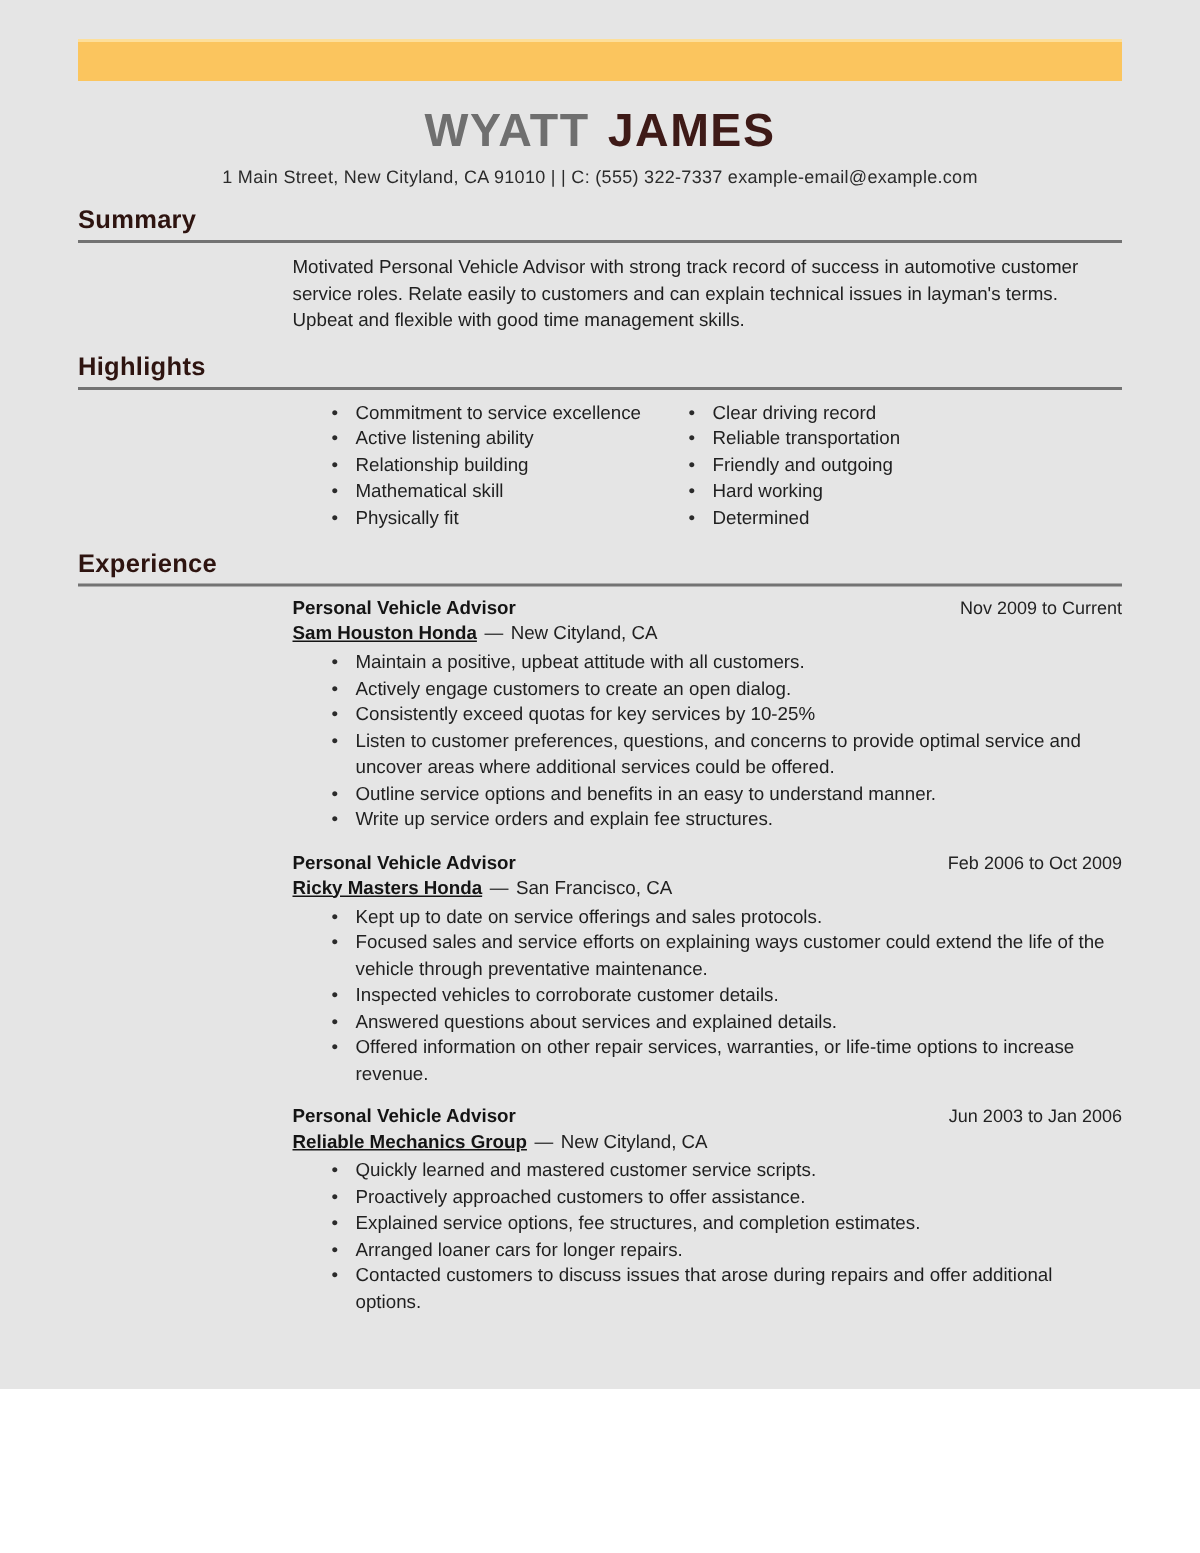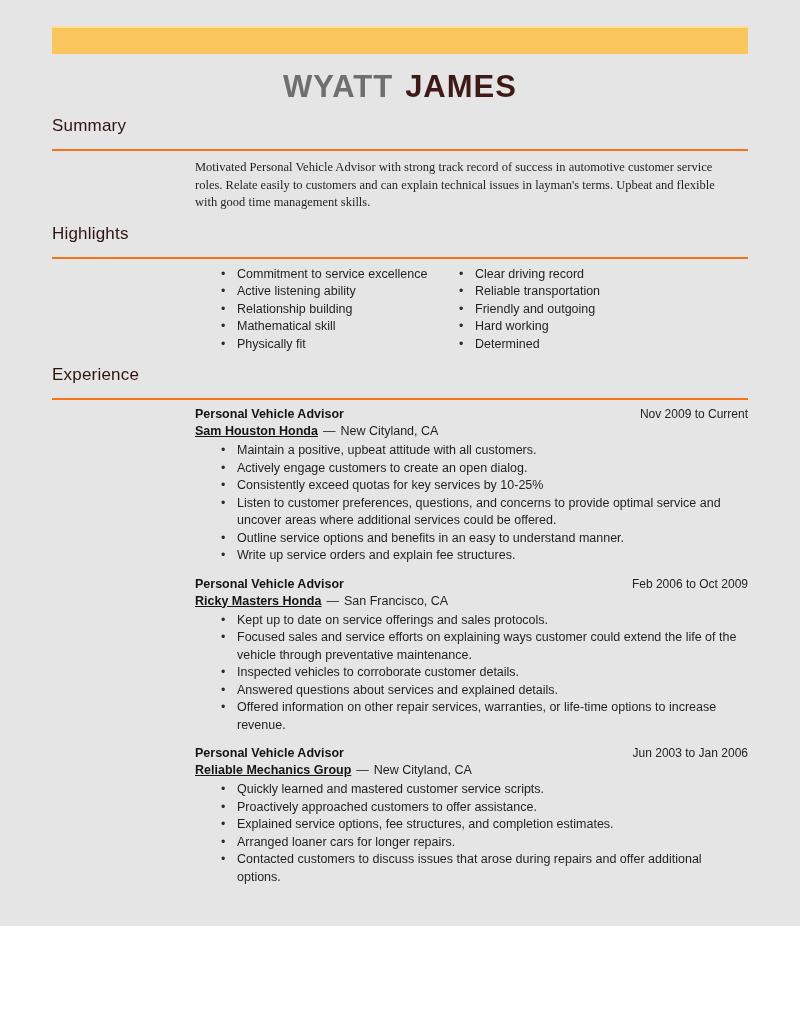--- a/index.html
+++ b/index.html
@@ -34,32 +34,31 @@
   .name .last  { color: #3e1a17; margin-left: 12px; }
   .contact {
     margin-top: 7px;
     text-align: center;
     font-size: 12px;
     letter-spacing: 0.2px;
     color: #2b2b2b;
   }
   .sec-head {
     margin: 12px 52px 0 52px;
-    padding-bottom: 13px;
+    padding-bottom: 3px;
     font-size: 17px;
-    font-weight: normal;
+    font-weight: bold;
     color: #2e1410;
-    border-bottom: 2px solid #f97316;
+    border-bottom: 2px solid #737373;
     letter-spacing: 0.2px;
   }
   .summary-text {
     margin: 8px 63px 0 195px;
     font-size: 12.5px;
     line-height: 17.5px;
-    font-family: Liberation Serif, serif;
   }
   .blist {
     list-style: none;
     margin: 0; padding: 0;
     font-size: 12.5px;
     line-height: 17.5px;
   }
   .blist li {
     position: relative;
     padding-left: 17px;
@@ -105,20 +104,21 @@
 </style>
 </head>
 <body>
 
 <div class="page">
 
   <div class="top-bar"></div>
 
   <h1 class="name"><span class="first">WYATT</span><span class="last">JAMES</span></h1>
 
+  <div class="contact">1 Main Street, New Cityland, CA 91010 | | C: (555) 322-7337 example-email@example.com</div>
 
   <section>
     <h2 class="sec-head">Summary</h2>
     <p class="summary-text">Motivated Personal Vehicle Advisor with strong track record of success in automotive customer service roles. Relate easily to customers and can explain technical issues in layman's terms. Upbeat and flexible with good time management skills.</p>
   </section>
 
   <section>
     <h2 class="sec-head">Highlights</h2>
     <div class="hl-cols">
       <ul class="blist hl-col-1">

